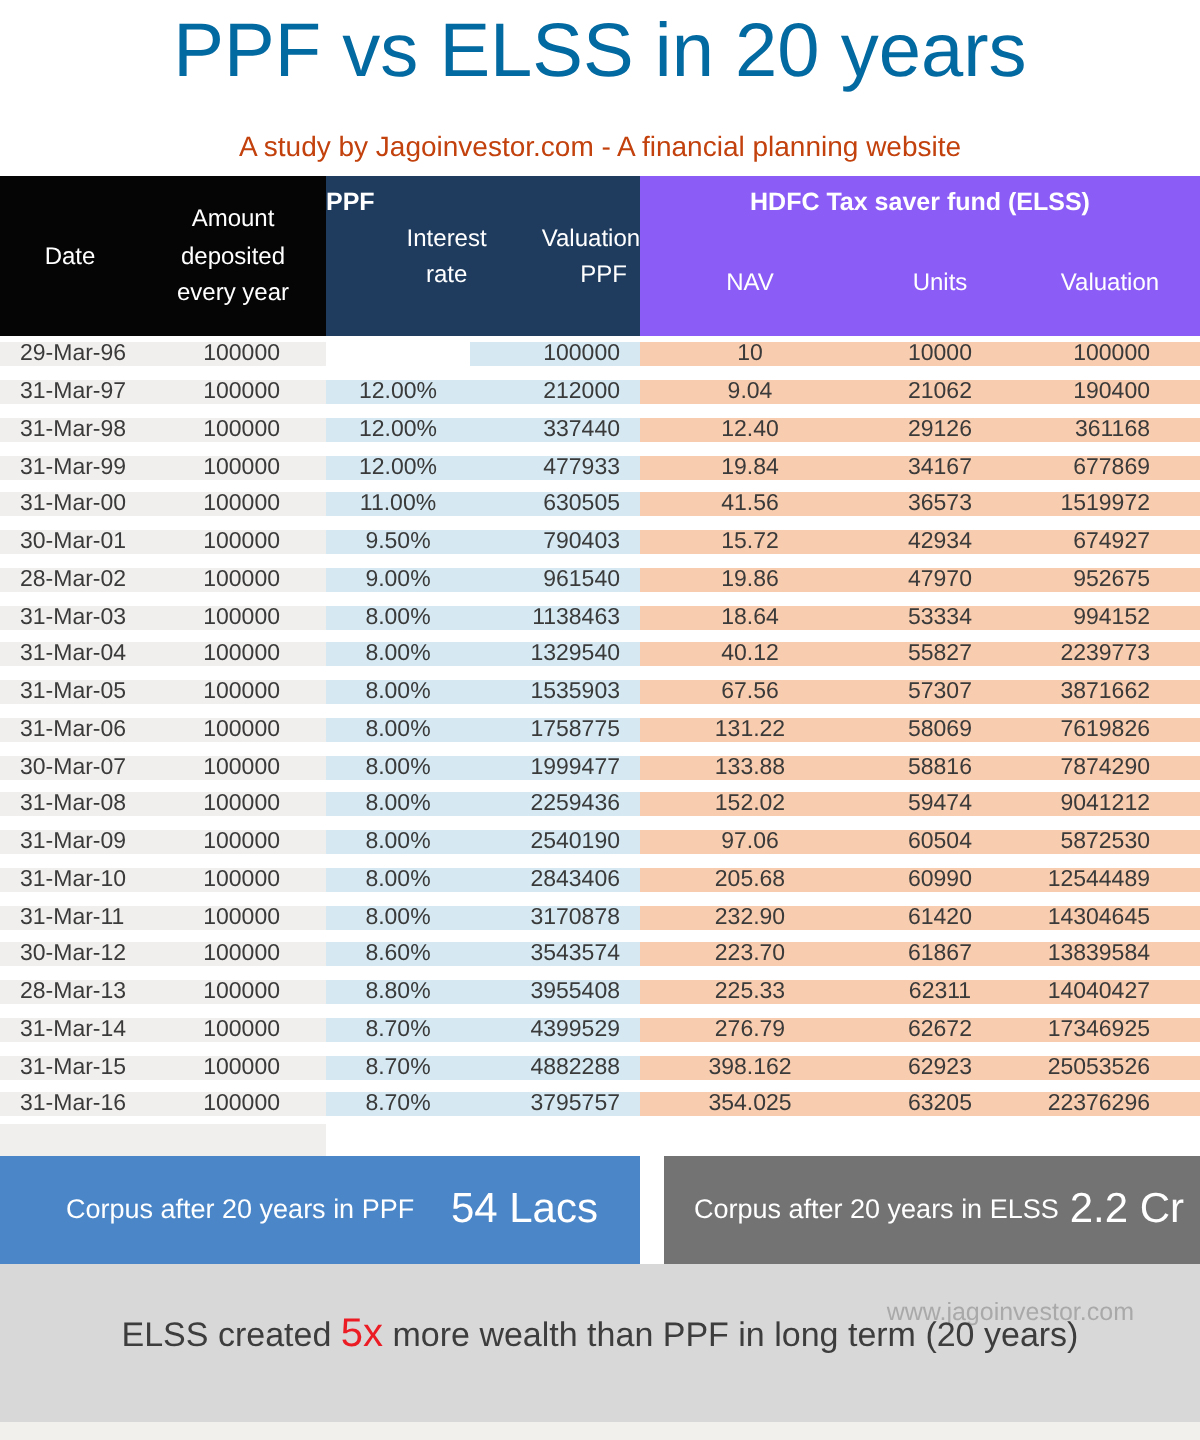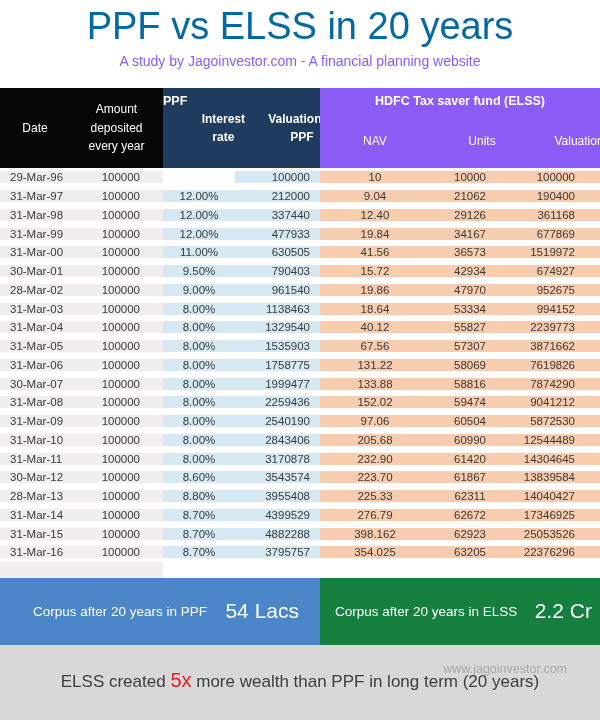--- a/index.html
+++ b/index.html
@@ -7,33 +7,33 @@
     position:relative; width:600px; height:720px; overflow:hidden;
     background:#ffffff; font-family:"Liberation Sans", sans-serif;
   }
 
   
   .titles { height:88px; text-align:center; }
   .main-title {
     margin:0; padding-top:6px; font-size:38px; font-weight:400;
     color:#0369a1; letter-spacing:0px; line-height:1.1;
   }
-  .sub-title { margin-top:5px; font-size:14px; color:#8b5cf6; }
+  .sub-title { margin-top:17px; font-size:14px; color:#c2410c; }
 
   
   .thead { display:grid; grid-template-columns:163px 157px 280px; height:80px; color:#fff; }
   .thead .sec-left { background:#050505; display:grid; grid-template-columns:70px 93px; align-items:center; }
   .thead .sec-ppf  { background:#1f3c5f; display:flex; flex-direction:row; }
   .thead .sec-elss { background:#8b5cf6; display:flex; flex-direction:column; }
   .h-date { text-align:center; font-size:12px; }
   .h-amount { text-align:center; font-size:12px; line-height:1.55; padding:0 6px; }
   .group-label { height:26px; display:flex; align-items:center; justify-content:center; font-size:12.5px; font-weight:700; }
   .subhead-row { flex:1; display:grid; align-items:center; }
-  .sec-ppf .subhead-row { grid-template-columns:72px 85px;font-weight:bold; }
-  .sec-elss .subhead-row { grid-template-columns:110px 80px 90px;gap:12px; }
+  .sec-ppf .subhead-row { grid-template-columns:72px 85px; }
+  .sec-elss .subhead-row { grid-template-columns:110px 80px 90px; }
   .subhead { text-align:center; font-size:12px; line-height:1.5; padding:0 4px; }
 
   
   .trow { display:grid; grid-template-columns:70px 93px 72px 85px 110px 80px 90px; height:18.75px; align-items:center; }
   .cell { font-size:11.5px; color:#3a3a3a; white-space:nowrap; overflow:hidden; }
   .c0 { background:#f1efed; text-align:left;  padding-left:10px; }
   .c1 { background:#f1efed; text-align:right; padding-right:23px; }
   .c2 { background:#d6e9f2; text-align:center; }
   .c3 { background:#d6e9f2; text-align:right; padding-right:10px; }
   .c4 { background:#f8ccae; text-align:center; }
@@ -41,23 +41,23 @@
   .c6 { background:#f8ccae; text-align:right; padding-right:25px; }
   .c1,.c3,.c6,.c5,.c4,.c2 { box-sizing:border-box; }
   .c0 { box-sizing:border-box; }
 
   
   .gap-strip { height:16px; display:grid; grid-template-columns:163px 437px; }
   .gap-strip .g-left { background:#f1efed; }
   .gap-strip .g-right { background:#ffffff; }
 
   
-  .summary { display:grid; grid-template-columns:320px 280px; height:67px; color:#fff; }
+  .summary { display:grid; grid-template-columns:320px 280px; height:54px; color:#fff; }
   .sum-ppf  { background:#4a86c8; display:flex; align-items:center; justify-content:space-between; padding:0 21px 0 33px; box-sizing:border-box; }
-  .sum-elss { background:#15803d; display:flex; align-items:center; justify-content:space-between; padding:0 8px 0 15px;  box-sizing:border-box; }
+  .sum-elss { background:#737373; display:flex; align-items:center; justify-content:space-between; padding:0 8px 0 15px;  box-sizing:border-box;margin-left:12px; }
   .sum-label { font-size:13.5px; }
   .sum-value { font-size:21px; }
 
   
   .footer { position:relative; height:79px; background:#d8d8d8; }
   .site-url { position:absolute; top:17px; right:33px; font-size:12.5px; color:#a9a9a9; }
   .tagline { position:absolute; left:0; right:0; top:24px; text-align:center; font-size:17px; color:#3d3d3d; white-space:nowrap; }
   .tagline .hl { font-size:20px; color:#ec1c24; }
   .bottom-strip { height:9px; background:#f2f0ed; }
 </style>

